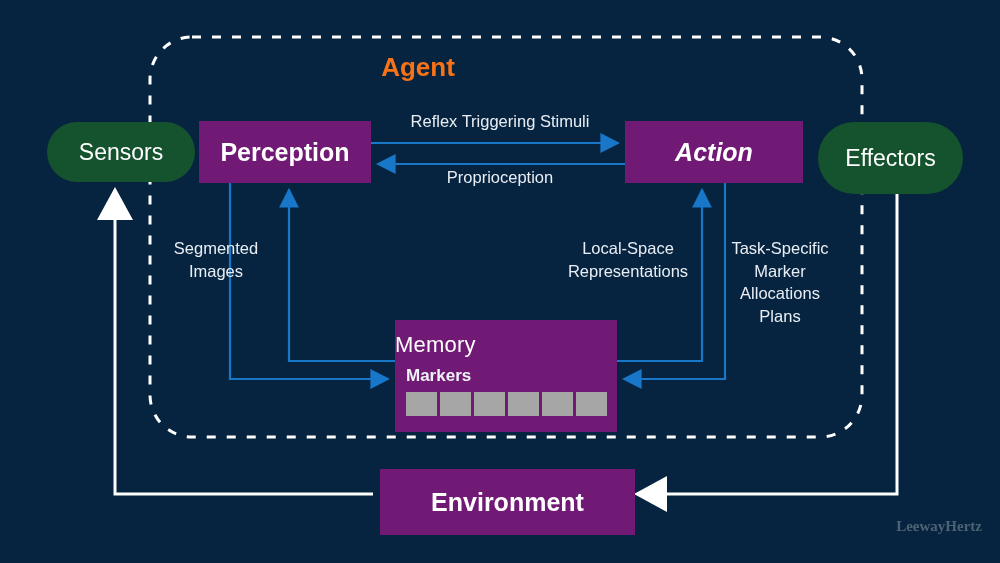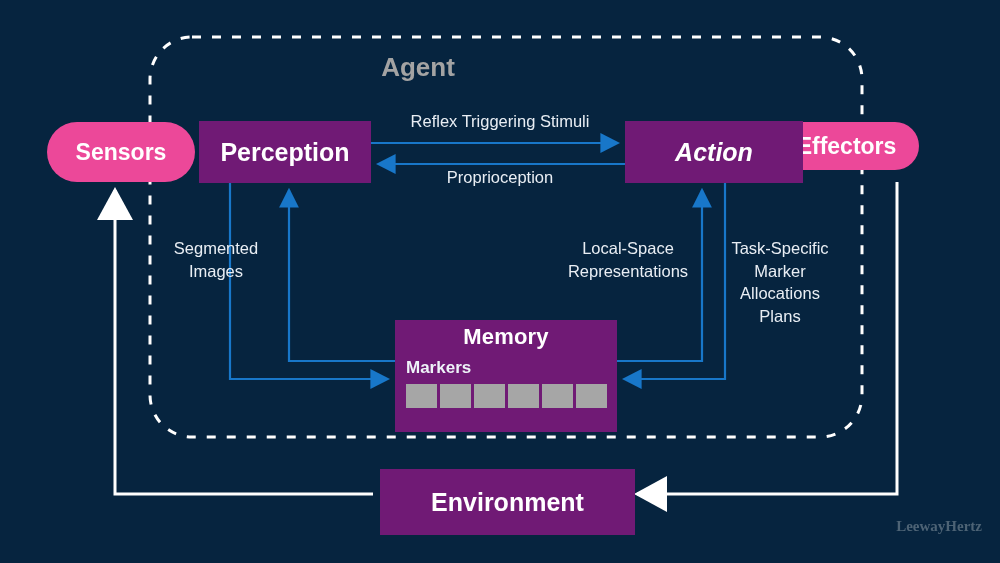--- a/index.html
+++ b/index.html
@@ -16,52 +16,52 @@
   .box{
     position:absolute;
     background:#701a75;
     display:flex;align-items:center;justify-content:center;
     color:#ffffff;
     font-weight:bold;
     z-index:5;
   }
   .pill{
     position:absolute;
-    background:#ec4899;
+    background:#14532d;
     border-radius:999px;
     display:flex;align-items:center;justify-content:center;
-    color:#ffffff;font-weight:bold;
+    color:#ffffff;font-weight:normal;
     z-index:4;
   }
   #perception{left:199px;top:121px;width:172px;height:62px;font-size:25px;}
   #action{left:625px;top:121px;width:178px;height:62px;font-size:25px;font-style:italic;}
   #sensors{left:47px;top:122px;width:148px;height:60px;font-size:23px;}
-  #effectors{left:774px;top:122px;width:145px;height:48px;font-size:23px;}
+  #effectors{left:818px;top:122px;width:145px;height:72px;font-size:23px;}
   #environment{left:373px;top:469px;width:255px;height:66px;font-size:25px;margin-left:7px;}
 
   #memory{
     left:395px;top:320px;width:222px;height:112px;
     display:block;
   }
   #memory-title{
-    text-align:center;color:#fff;font-weight:bold;font-size:22px;
-    padding-top:4px;letter-spacing:.2px;
+    text-align:left;color:#fff;font-weight:normal;font-size:22px;
+    padding-top:12px;letter-spacing:.2px;
   }
   #markers-label{
     color:#eef3f8;font-weight:bold;font-size:17px;
     padding-left:11px;padding-top:8px;
   }
   #markers-row{
     display:flex;gap:3px;padding-left:11px;padding-top:6px;
   }
   .marker{width:31px;height:24px;background:#a6a6a6;}
 
   #agent-title{
     position:absolute;left:0;top:52px;width:836px;text-align:center;
-    color:#a3a3a3;font-weight:bold;font-size:26px;z-index:6;
+    color:#f97316;font-weight:bold;font-size:26px;z-index:6;
   }
 
   .lbl{
     position:absolute;color:#e9eef4;font-size:16.5px;line-height:22.5px;
     text-align:center;z-index:6;white-space:pre-line;
   }
   #lbl-reflex{left:350px;top:110px;width:300px;}
   #lbl-proprio{left:350px;top:166px;width:300px;}
   #lbl-segmented{left:150px;top:237px;width:132px;}
   #lbl-attention{left:278px;top:237px;width:112px;}

